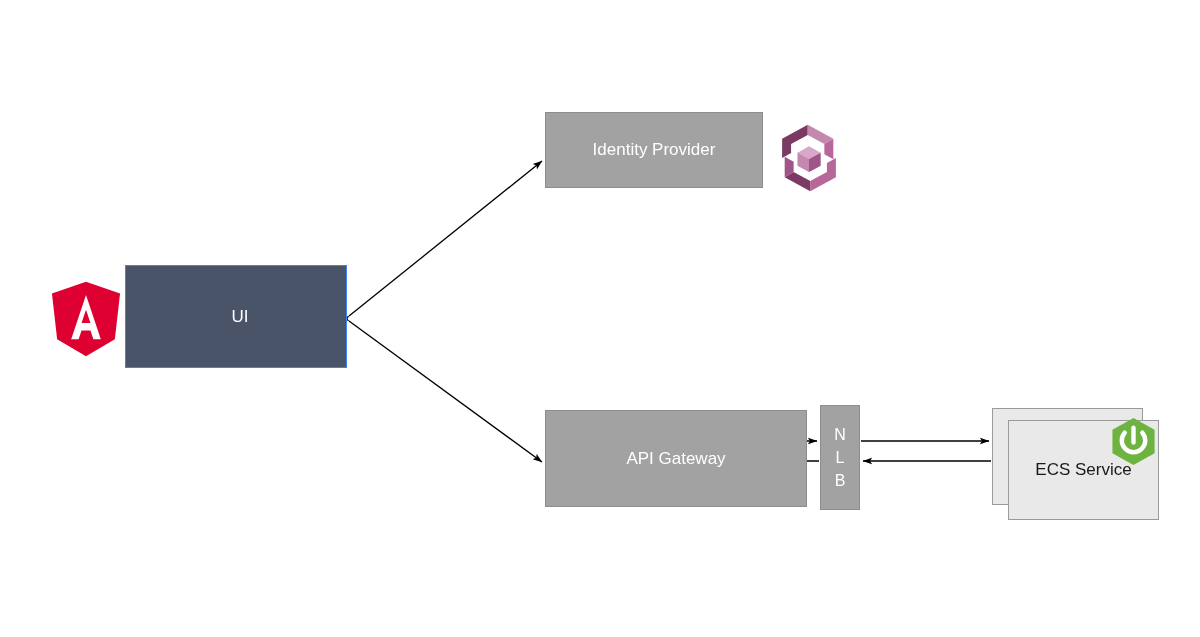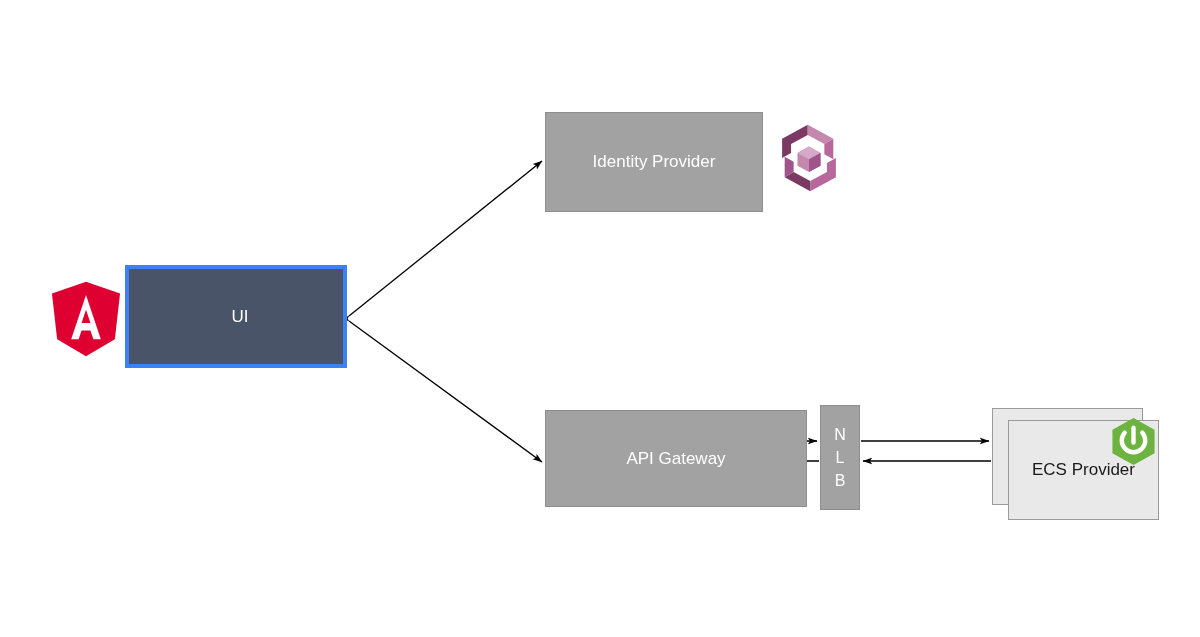--- a/index.html
+++ b/index.html
@@ -24,32 +24,32 @@
     text-align: center;
   }
 
   
   #node-ui {
     left: 125px;
     top: 265px;
     width: 222px;
     height: 103px;
     background: #4a5468;
-    border: 4px solid #3b82f6;
+    border: 1px solid #3b82f6;
     color: #ffffff;
     font-size: 17px;
   }
   #node-ui .label { transform: translateX(4px); }
 
   
   #node-idp {
     left: 545px;
     top: 112px;
     width: 218px;
-    height: 100px;
+    height: 76px;
     background: #a2a2a2;
     border: 1px solid #8d8d8d;
     color: #ffffff;
     font-size: 17px;
   }
 
   
   #node-apigw {
     left: 545px;
     top: 410px;
@@ -161,21 +161,21 @@
   </div>
 
   <div class="node" id="node-nlb">
     <span class="ltr">N</span>
     <span class="ltr">L</span>
     <span class="ltr">B</span>
   </div>
 
   <div class="node" id="node-ecs-back"></div>
   <div class="node" id="node-ecs-front">
-    <span>ECS Provider</span>
+    <span>ECS Service</span>
   </div>
 
   <div class="icon-abs" id="icon-angular">
     <svg viewBox="0 0 100 105" width="74" height="78">
       <path d="M50 2 L96 18 L89 80 L50 103 L11 80 L4 18 Z" fill="#dd0031"></path>
       <path d="M50 20 L30 80 L40 80 L44 68 L56 68 L60 80 L70 80 Z M50 40 L56 58 L44 58 Z" fill="#ffffff"></path>
     </svg>
   </div>
 
   <div class="icon-abs" id="icon-cognito">

